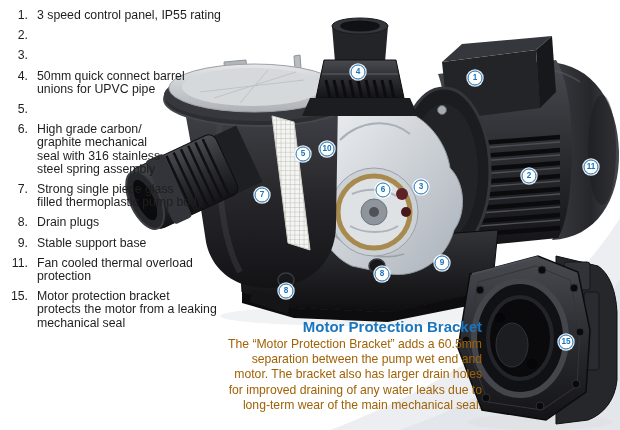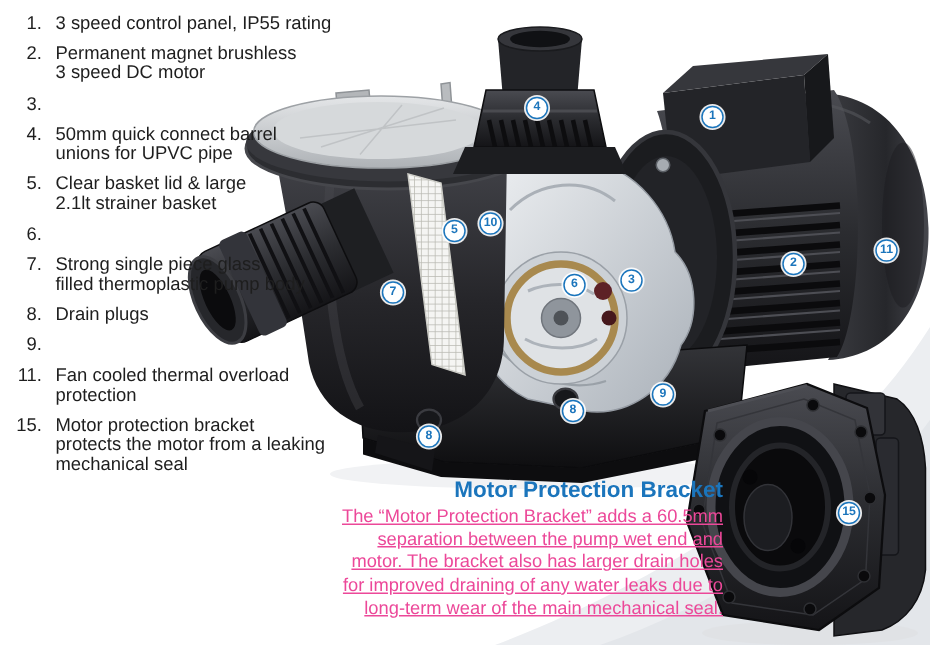--- a/index.html
+++ b/index.html
@@ -13,21 +13,21 @@
   .features .txt{white-space:pre-line;}
   
   .callout{position:absolute;z-index:4;width:13px;height:13px;border-radius:50%;
            background:#ffffff;border:1.3px solid #1b75bc;color:#1b75bc;
            font-size:8.2px;font-weight:bold;line-height:1;
            display:flex;align-items:center;justify-content:center;
            transform:translate(-50%,-50%);box-shadow:0 0 0 1.2px rgba(255,255,255,.9);}
   
   .infobox{position:absolute;left:228px;top:318px;width:254px;text-align:right;z-index:3;}
   .infobox h2{margin:0 0 2px 0;font-size:15px;font-weight:bold;color:#1b75bc;}
-  .infobox p{margin:0;font-size:12.2px;line-height:15.2px;color:#ec4899;white-space:pre-line;text-decoration:underline;}
+  .infobox p{margin:0;font-size:12.2px;line-height:15.2px;color:#a16207;white-space:pre-line;}
 </style>
 </head>
 <body>
 
 <div class="page">
 
   <svg class="svg-wrap" viewBox="0 0 620 430" aria-hidden="true">
     <defs>
       <linearGradient id="gDark" x1="0" y1="0" x2="0" y2="1">
         <stop offset="0" stop-color="#4a4b51"></stop>
@@ -199,50 +199,51 @@
     </g>
   </svg>
 
   <ul class="features">
     <li>
         <span class="num">1.</span>
         <span class="txt">3 speed control panel, IP55 rating</span>
       </li>
     <li>
         <span class="num">2.</span>
-        <span class="txt">Permanent magnet brushless
-3 speed DC motor</span>
       </li>
     <li>
         <span class="num">3.</span>
       </li>
     <li>
         <span class="num">4.</span>
         <span class="txt">50mm quick connect barrel
 unions for UPVC pipe</span>
       </li>
     <li>
         <span class="num">5.</span>
-        <span class="txt">Clear basket lid &amp; large
-2.1lt strainer basket</span>
       </li>
     <li>
         <span class="num">6.</span>
+        <span class="txt">High grade carbon/
+graphite mechanical
+seal with 316 stainless
+steel spring assembly</span>
       </li>
     <li>
         <span class="num">7.</span>
         <span class="txt">Strong single piece glass
 filled thermoplastic pump body</span>
       </li>
     <li>
         <span class="num">8.</span>
         <span class="txt">Drain plugs</span>
       </li>
     <li>
         <span class="num">9.</span>
+        <span class="txt">Stable support base</span>
       </li>
     <li>
         <span class="num">11.</span>
         <span class="txt">Fan cooled thermal overload
 protection</span>
       </li>
     <li>
         <span class="num">15.</span>
         <span class="txt">Motor protection bracket
 protects the motor from a leaking

